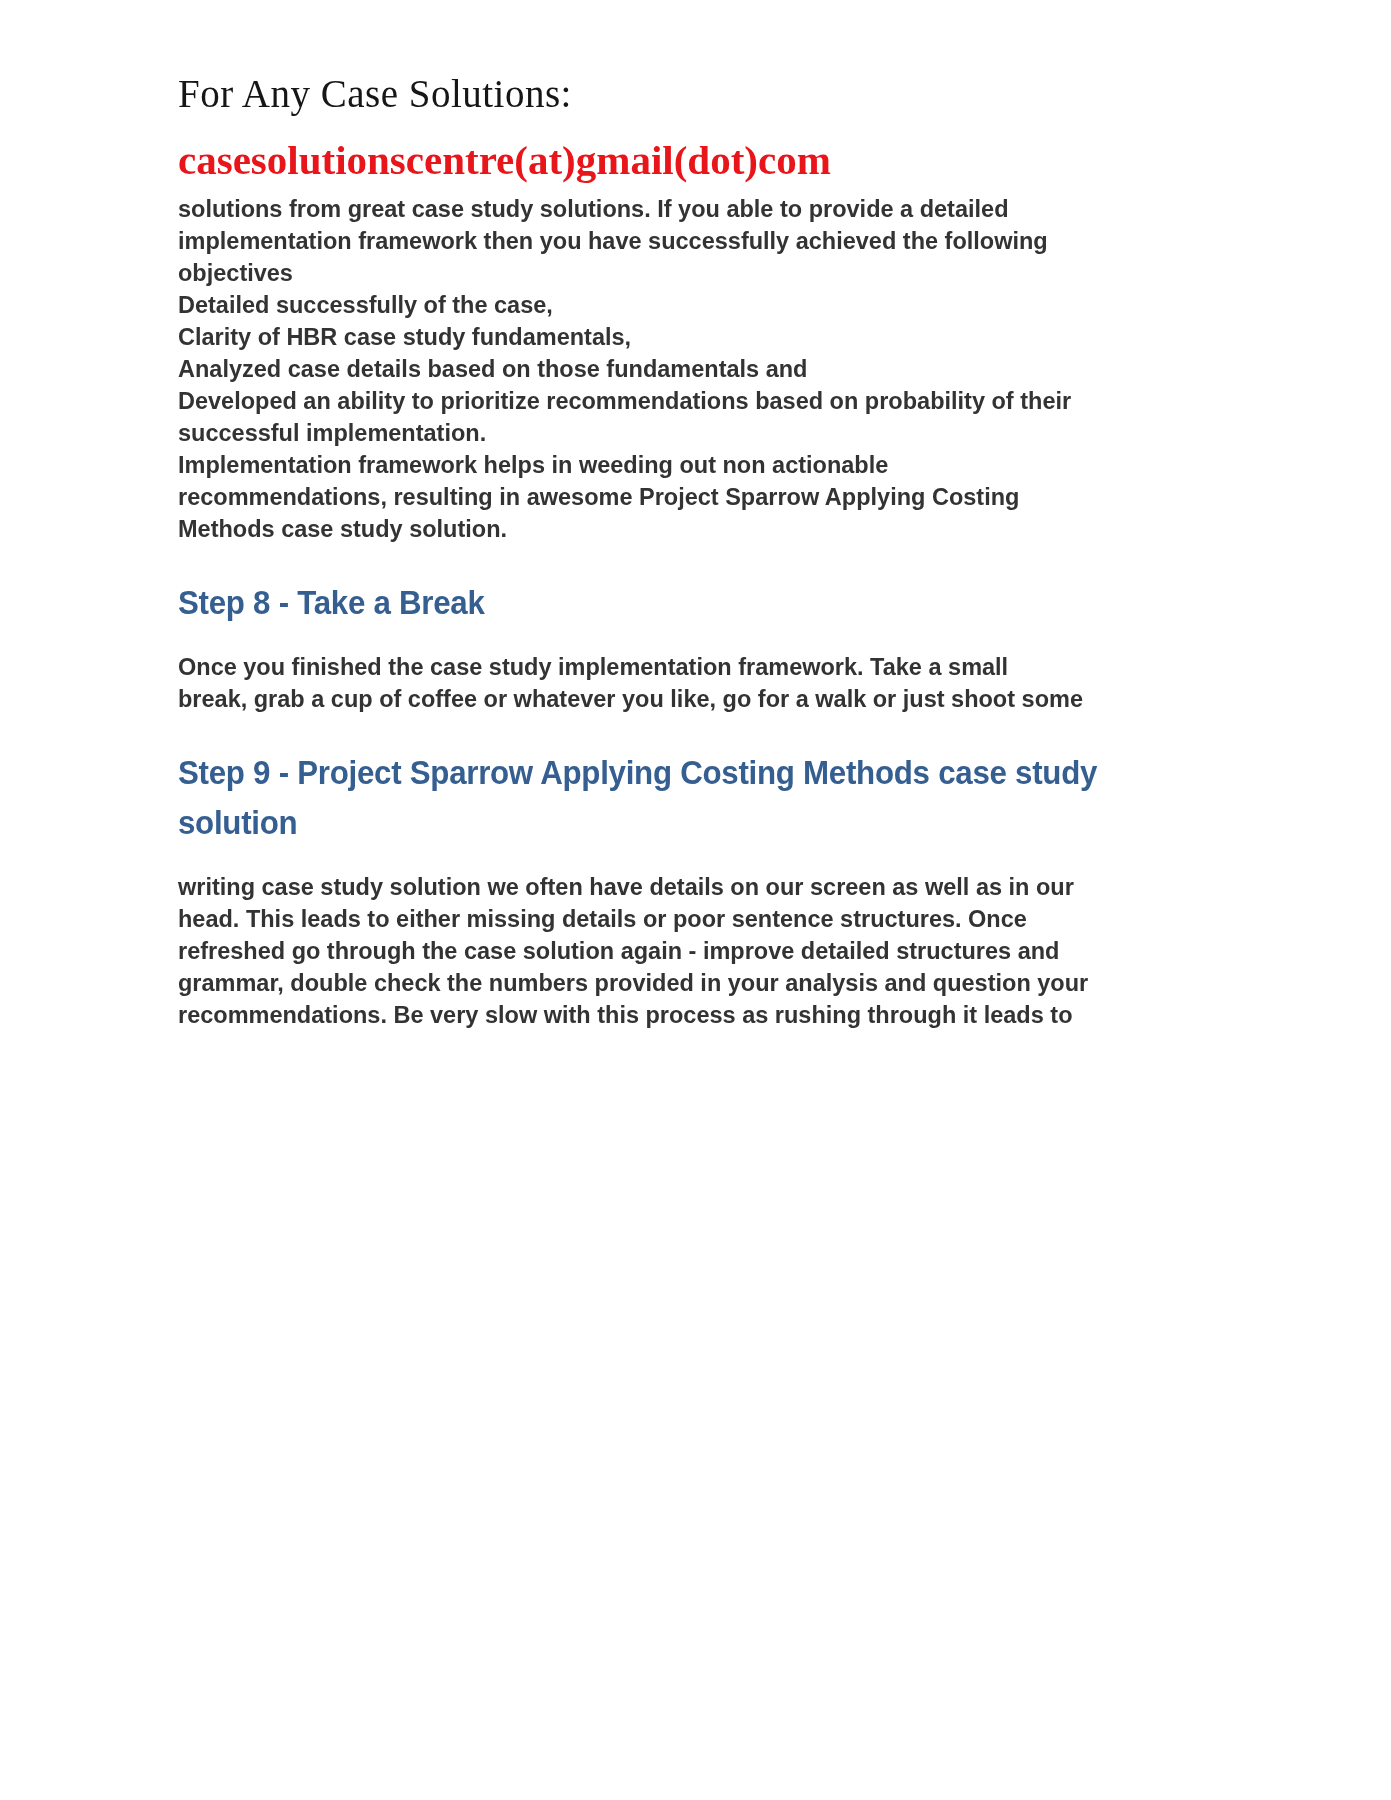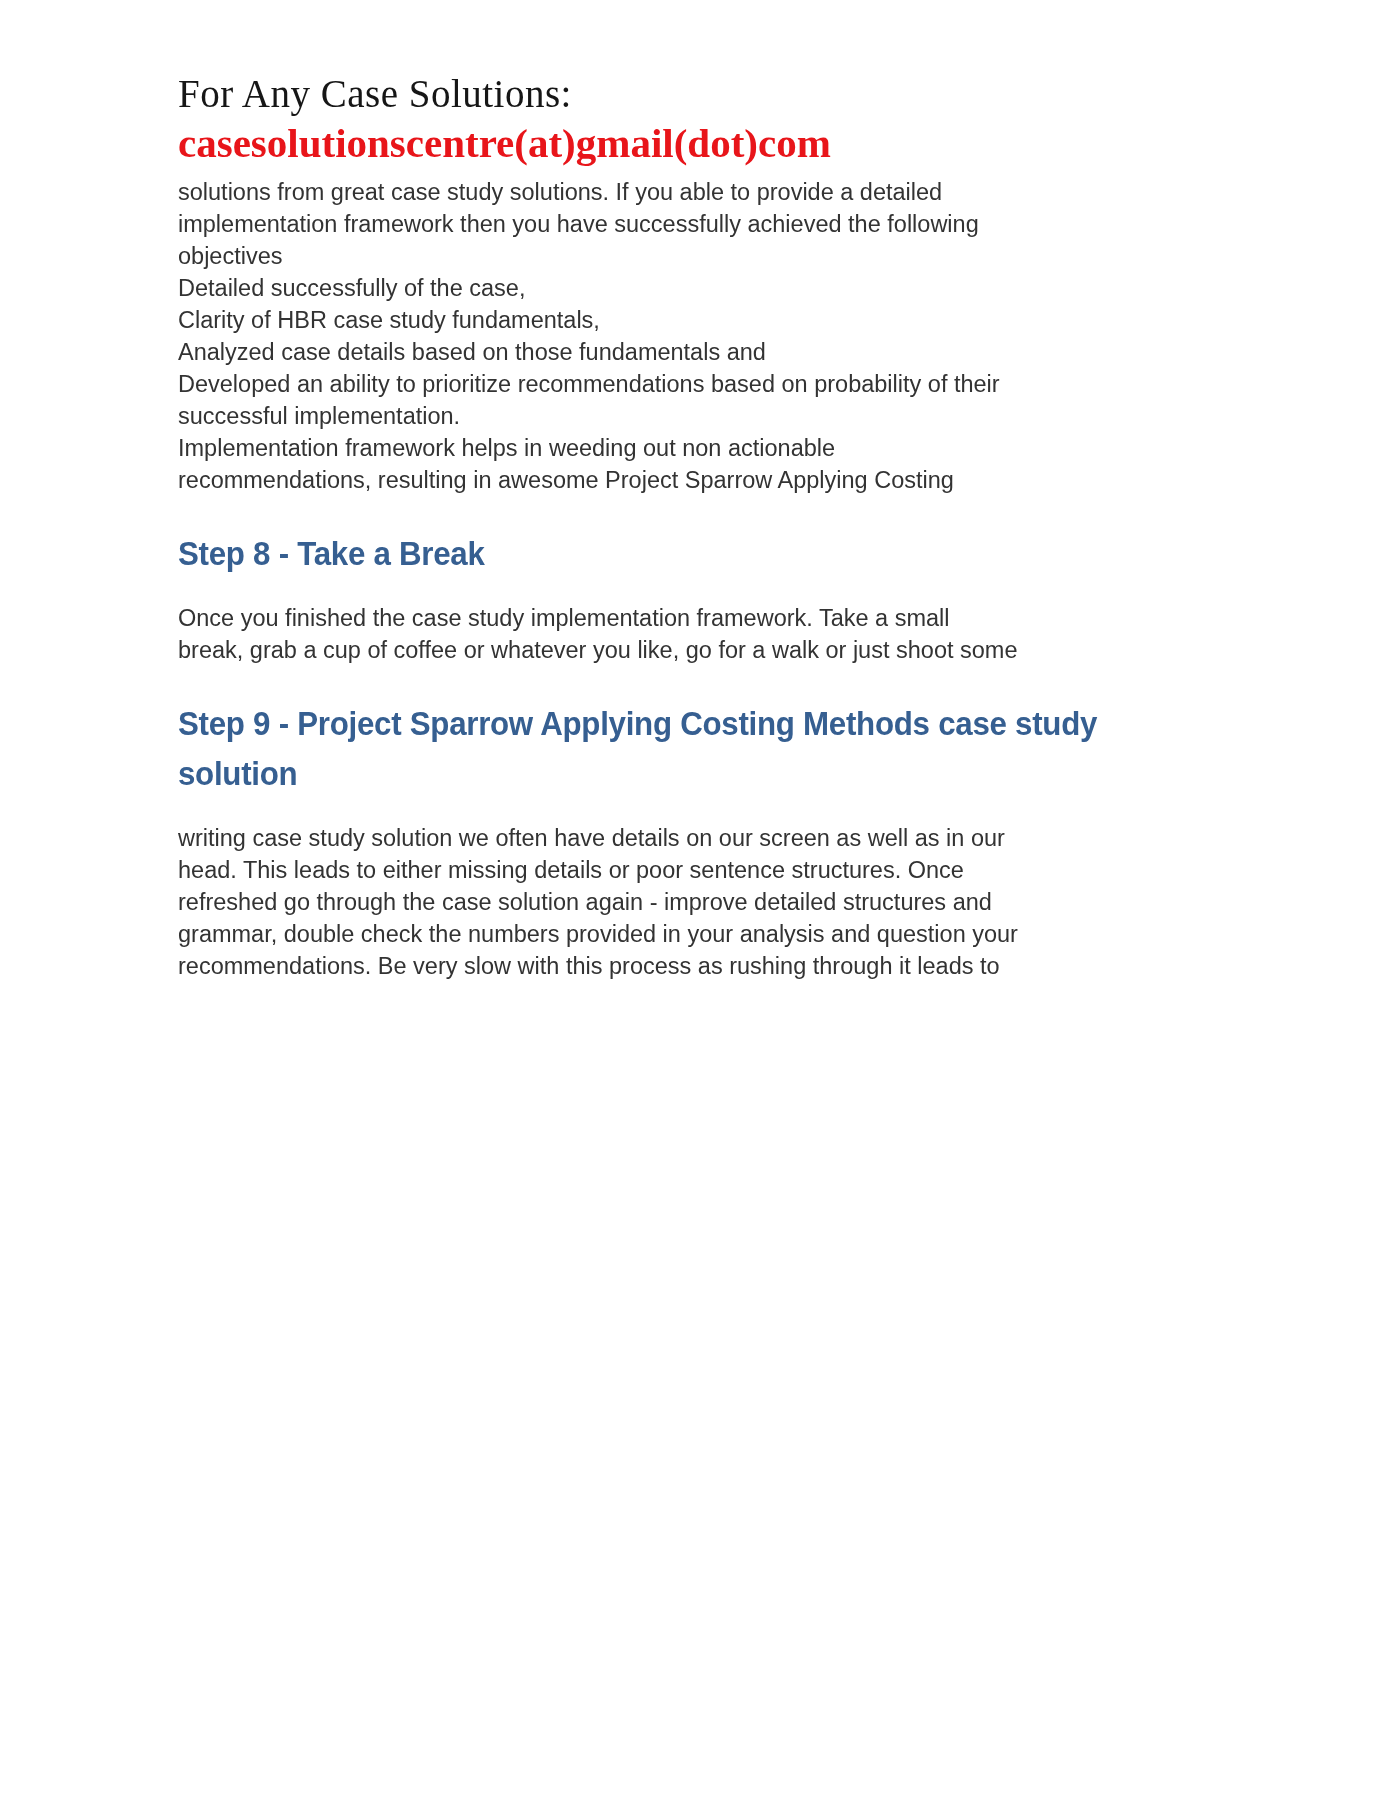--- a/index.html
+++ b/index.html
@@ -23,32 +23,33 @@
   .doc-title {
     margin: 0;
     font-family: "Liberation Serif", serif;
     font-weight: 400;
     font-size: 39px;
     line-height: 48px;
     letter-spacing: 0.5px;
     color: var(--title-black);
   }
   .doc-email {
-    margin: 0 0 8px 0;
+    margin: 17px 0 8px 0;
     font-family: "Liberation Serif", serif;
     font-weight: 700;
     font-size: 41px;
     line-height: 50px;
     color: var(--email-red);
   }
   .para {
     margin: 0;
     font-size: 23.5px;
     line-height: 32px;
     color: var(--body-text);
+    font-weight: bold;
   }
   .para .line { display: block; }
   .sec-heading {
     margin: 32px 0 24px 0;
     font-size: 34px;
     line-height: 50px;
     font-weight: 700;
     color: var(--heading-blue);
     transform: scaleX(0.92);
     transform-origin: 0 50%;
@@ -67,20 +68,21 @@
         <span class="line">solutions from great case study solutions. If you able to provide a detailed</span>
         <span class="line">implementation framework then you have successfully achieved the following</span>
         <span class="line">objectives</span>
         <span class="line">Detailed successfully of the case,</span>
         <span class="line">Clarity of HBR case study fundamentals,</span>
         <span class="line">Analyzed case details based on those fundamentals and</span>
         <span class="line">Developed an ability to prioritize recommendations based on probability of their</span>
         <span class="line">successful implementation.</span>
         <span class="line">Implementation framework helps in weeding out non actionable</span>
         <span class="line">recommendations, resulting in awesome Project Sparrow Applying Costing</span>
+        <span class="line">Methods case study solution.</span>
       </p>
       <h2 class="sec-heading">
         <span class="line">Step 8 - Take a Break</span>
       </h2>
       <p class="para">
         <span class="line">Once you finished the case study implementation framework. Take a small</span>
         <span class="line">break, grab a cup of coffee or whatever you like, go for a walk or just shoot some</span>
       </p>
       <h2 class="sec-heading">
         <span class="line">Step 9 - Project Sparrow Applying Costing Methods case study</span>

